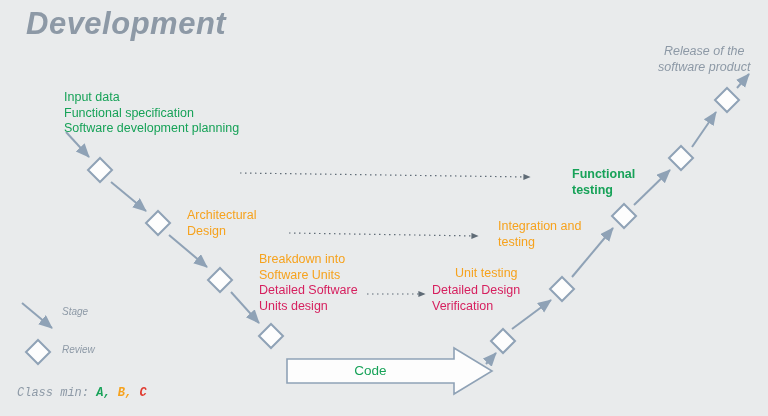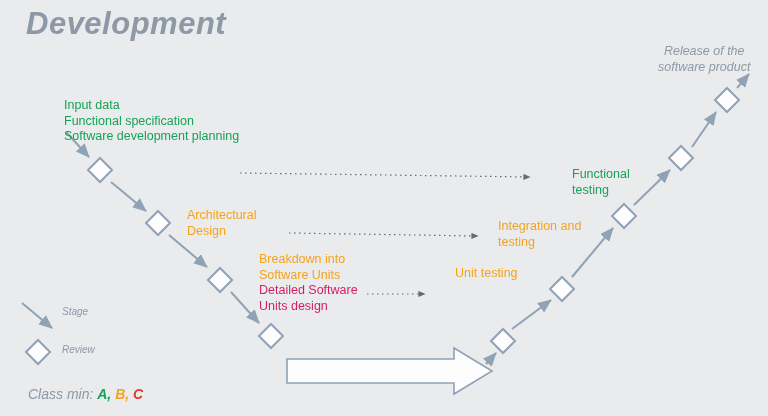--- a/index.html
+++ b/index.html
@@ -33,21 +33,21 @@
     letter-spacing:.5px;
   }
   .code-label{
     position:absolute;
     left:287px;top:363px;width:167px;
     text-align:center;
     font-size:13.5px;
     color:#17a258;
   }
   .legend-text{font-size:10px;}
-  .classmin{position:absolute;left:28px;top:386px;font-size:14px;color:#8d99a6;font-style:italic;}
+  .classmin{position:absolute;left:17px;top:386px;font-size:12px;color:#8d99a6;font-style:italic;font-family:Liberation Mono, monospace;}
   .classmin b{font-weight:bold;}
 </style>
 </head>
 <body>
 
 <div class="canvas">
 
   <svg class="layer" width="768" height="416" viewBox="0 0 768 416">
     <defs>
       <marker id="ah" markerWidth="8" markerHeight="8" refX="6.5" refY="3" orient="auto">
@@ -94,38 +94,41 @@
     </g>
 
     <polygon points="287,359 454,359 454,348 492,371 454,394 454,383 287,383" fill="#fdfdfd" stroke="#8fa2b6" stroke-width="1.6"></polygon>
 
     <line x1="22" y1="303" x2="52" y2="328" stroke="#8fa2b6" stroke-width="2" marker-end="url(#ah)"></line>
     <polygon points="38,340 50,352 38,364 26,352" fill="#fdfdfd" stroke="#8fa2b6" stroke-width="2"></polygon>
   </svg>
 
   <div class="title">Development</div>
 
-  <div class="label c-green" style="left:64px;top:90px;margin-top:8px;">Input data
+  <div class="label c-green" style="left:64px;top:90px;">Input data
 Functional specification
 Software development planning</div>
   <div class="label c-orange" style="left:187px;top:208px;">Architectural
 Design</div>
   <div class="label c-orange" style="left:259px;top:252px;">Breakdown into
 Software Units</div>
   <div class="label c-crimson" style="left:259px;top:283px;">Detailed Software
 Units design</div>
 
   <div class="label c-orange" style="left:455px;top:266px;">Unit testing</div>
+  <div class="label c-crimson" style="left:432px;top:283px;">Detailed Design
+Verification</div>
   <div class="label c-orange" style="left:498px;top:219px;">Integration and
 testing</div>
-  <div class="label c-green" style="left:572px;top:167px;">Functional
+  <div class="label c-green" style="left:572px;top:167px;font-weight:bold;">Functional
 testing</div>
   <div class="label c-gray" style="left:658px;top:44px;text-align:center;">Release of the
 software product</div>
 
+  <div class="code-label">Code</div>
 
   <div class="label c-gray legend-text" style="left:62px;top:306px;">Stage</div>
   <div class="label c-gray legend-text" style="left:62px;top:344px;">Review</div>
 
   <div class="classmin">
     <span>Class min:</span>
     <b class="c-green">A,</b>
     <b class="c-orange">B,</b>
     <b class="c-red">C</b>
   </div>

